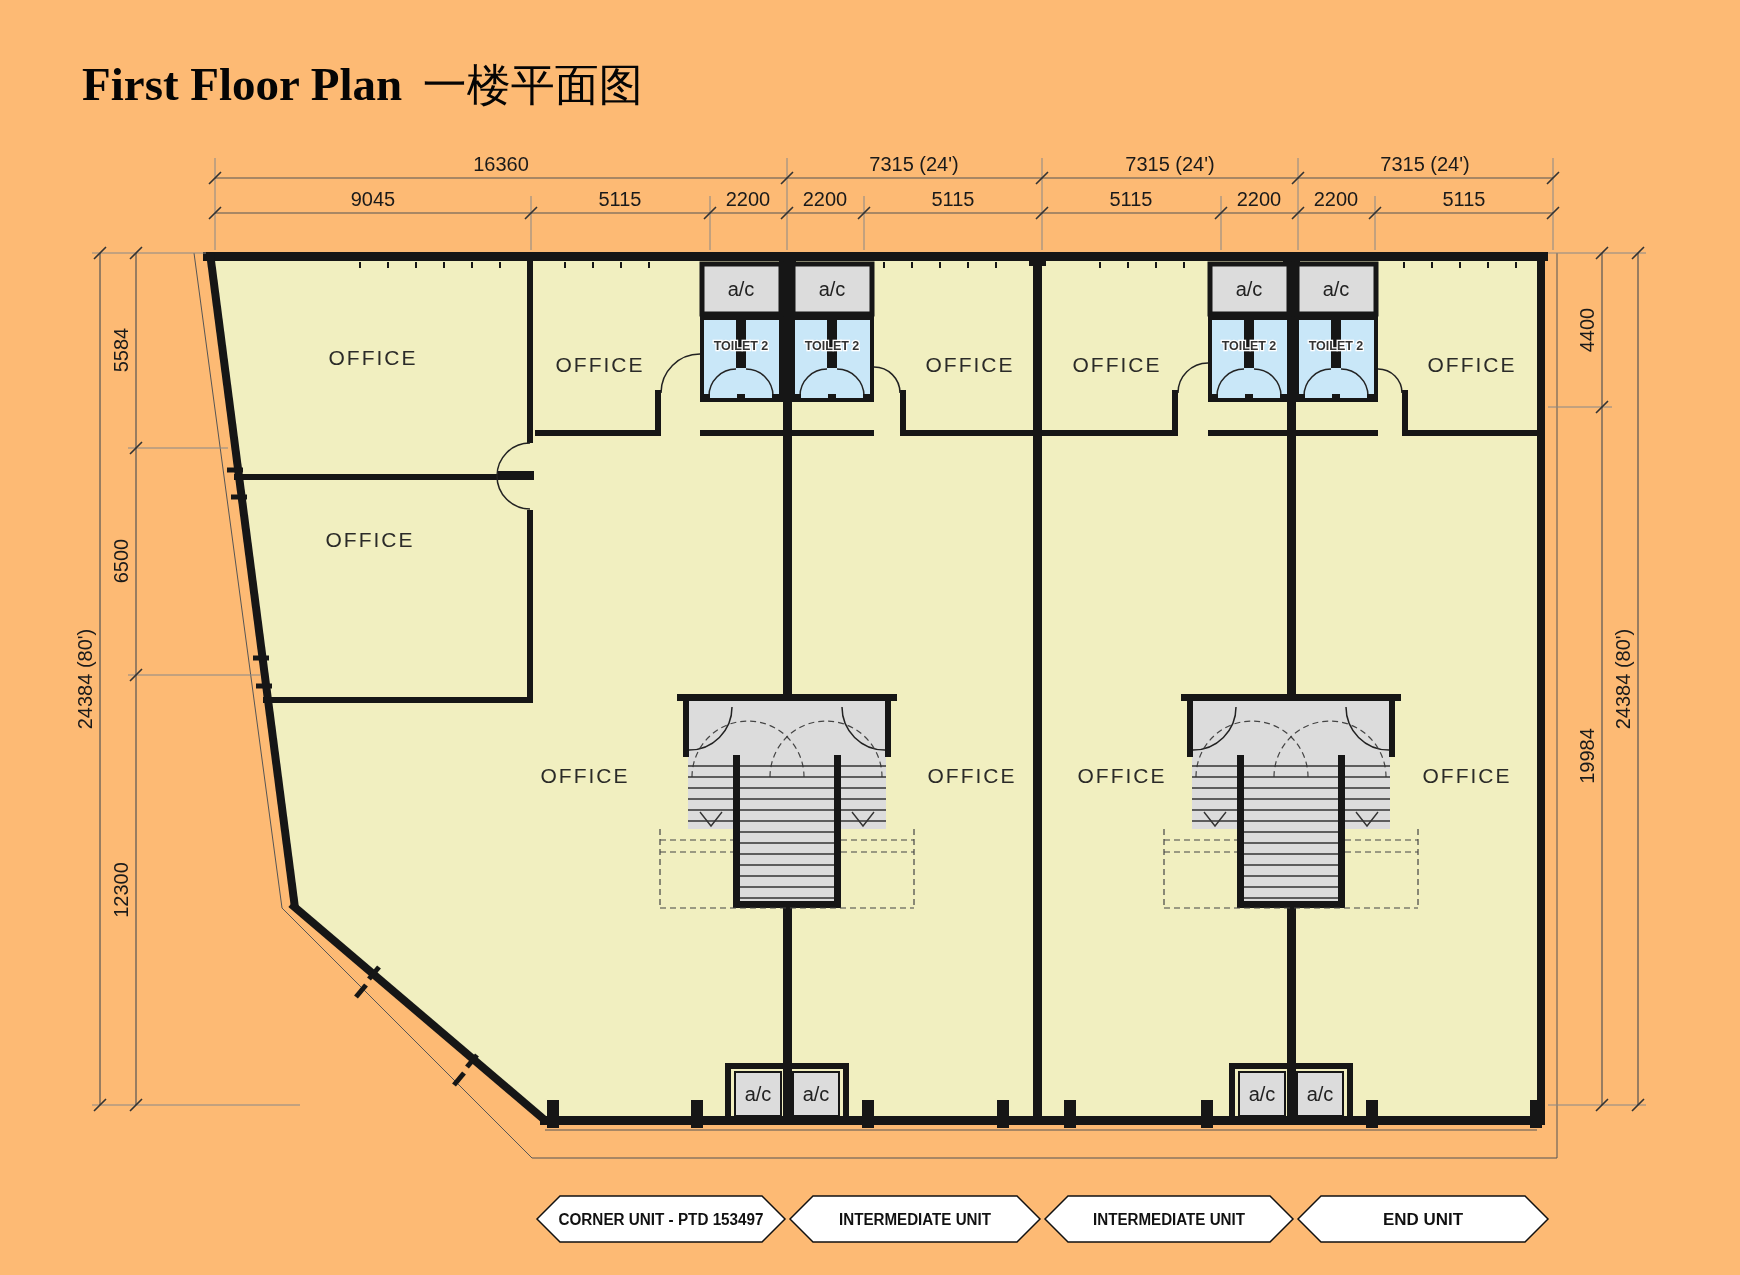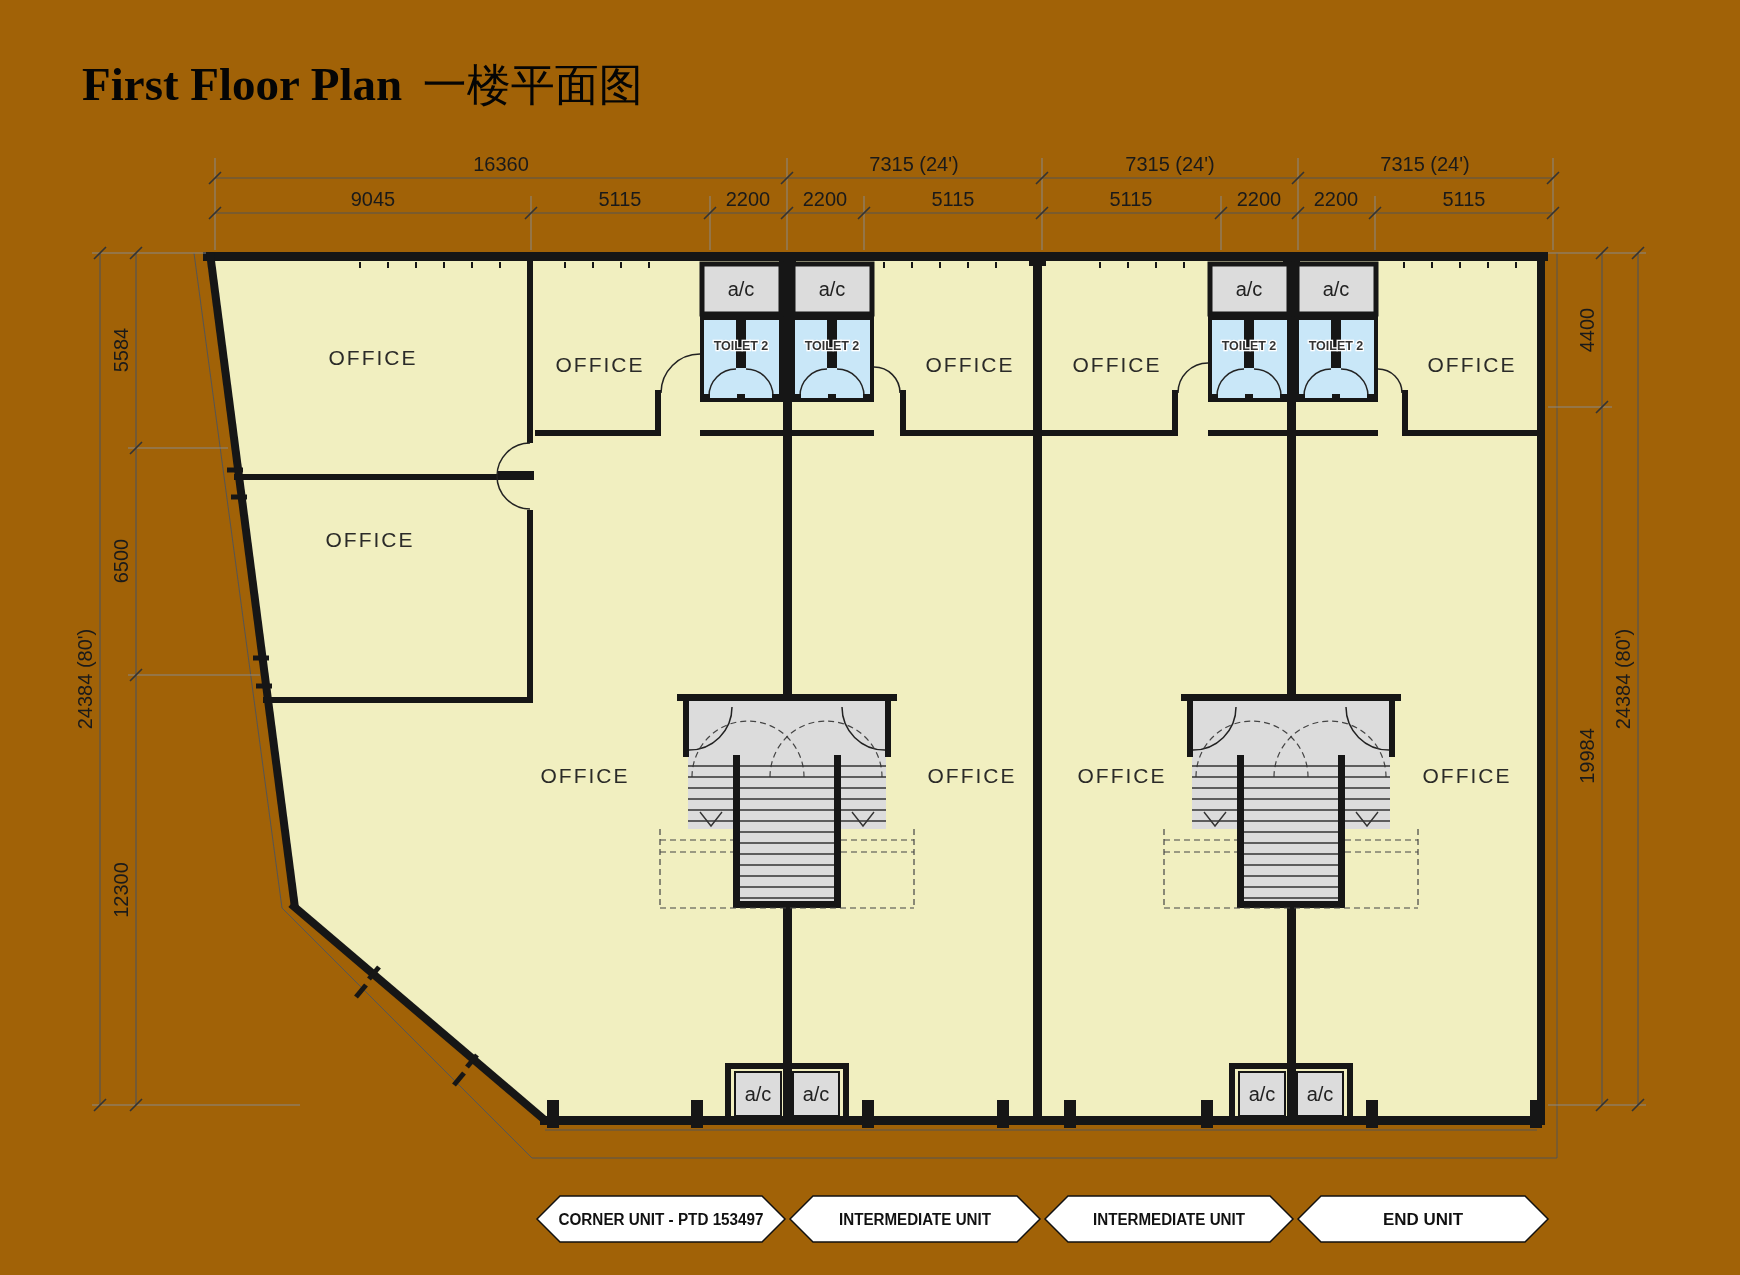--- a/index.html
+++ b/index.html
@@ -1,16 +1,16 @@
 <!DOCTYPE html>
 <html><head>
 <meta charset="utf-8">
 <style>
   html,body{margin:0;padding:0;background:#ffffff;}
-  .stage{width:1740px;height:1275px;position:relative;background:#a16207;overflow:hidden;}
+  .stage{width:1740px;height:1275px;position:relative;background:#fdba74;overflow:hidden;}
   text{font-family:"Liberation Sans",sans-serif;}
   .title-en{font-family:"Liberation Serif",serif;font-weight:bold;font-size:47px;fill:#050505;}
   .title-zh{font-family:"Liberation Sans",sans-serif;font-size:44px;fill:#050505;}
   .dim-text{font-size:20px;fill:#1a1a1a;}
   .office{font-size:21px;letter-spacing:2px;fill:#2b2b28;}
   .ac{font-size:20px;fill:#222;}
   .toilet-t{font-size:12.5px;font-weight:bold;fill:#333;stroke:#ffffff;stroke-width:2.5px;paint-order:stroke;}
   .banner-t{font-size:16px;font-weight:bold;fill:#111;}
   .thin{stroke:#555;stroke-width:1;fill:none;}
   .dimline{stroke:#555;stroke-width:1.2;}

